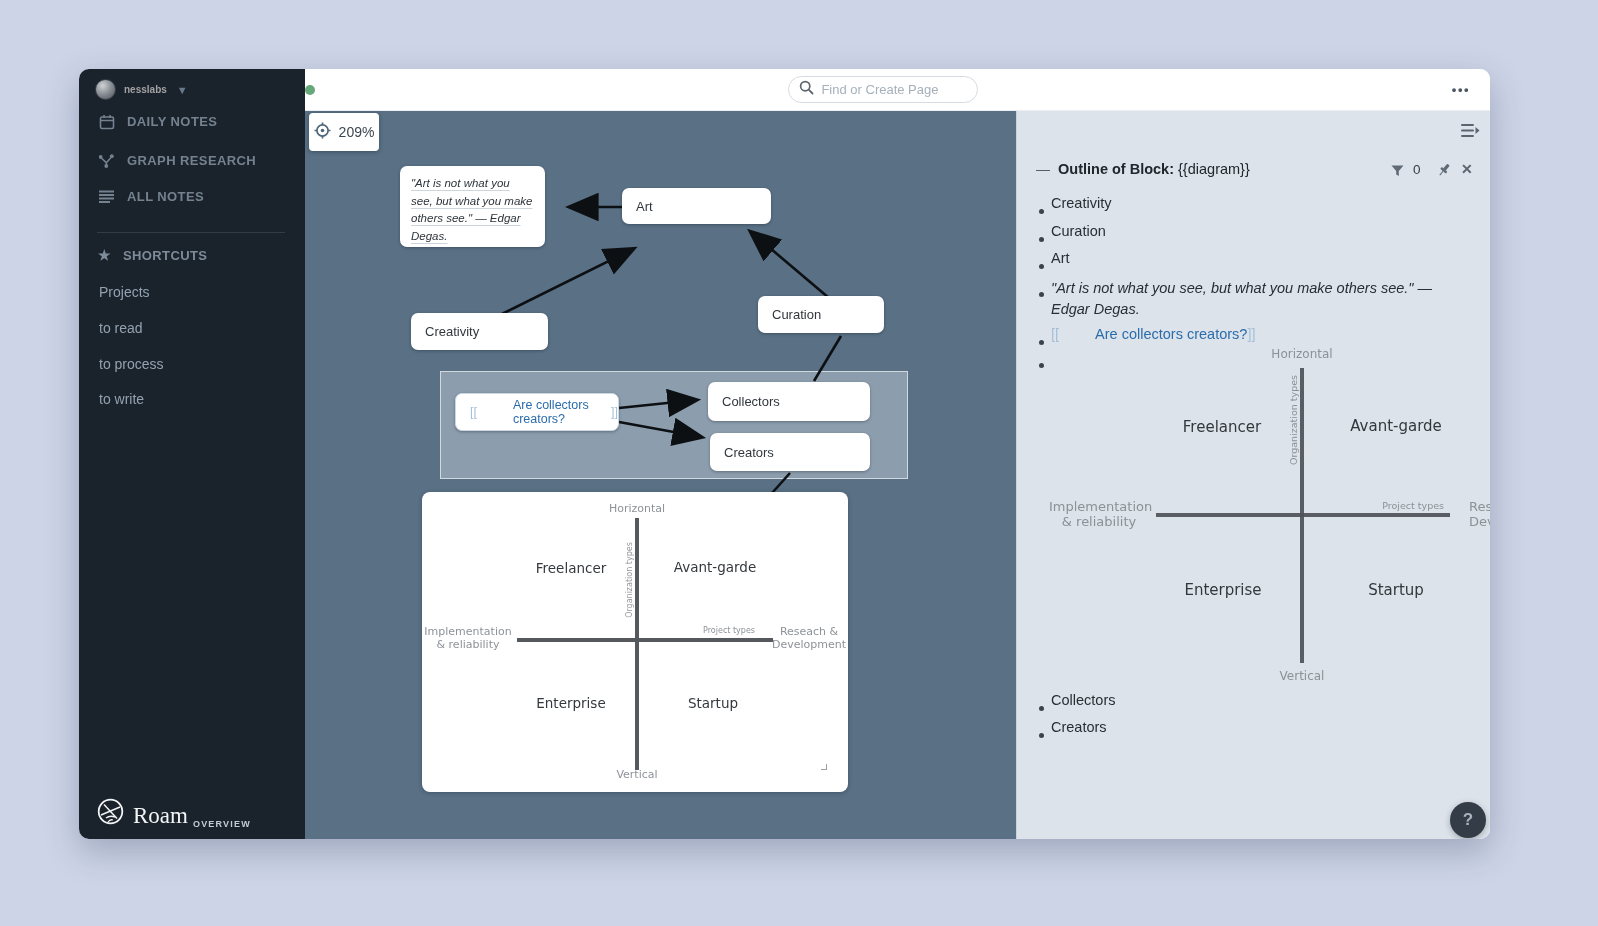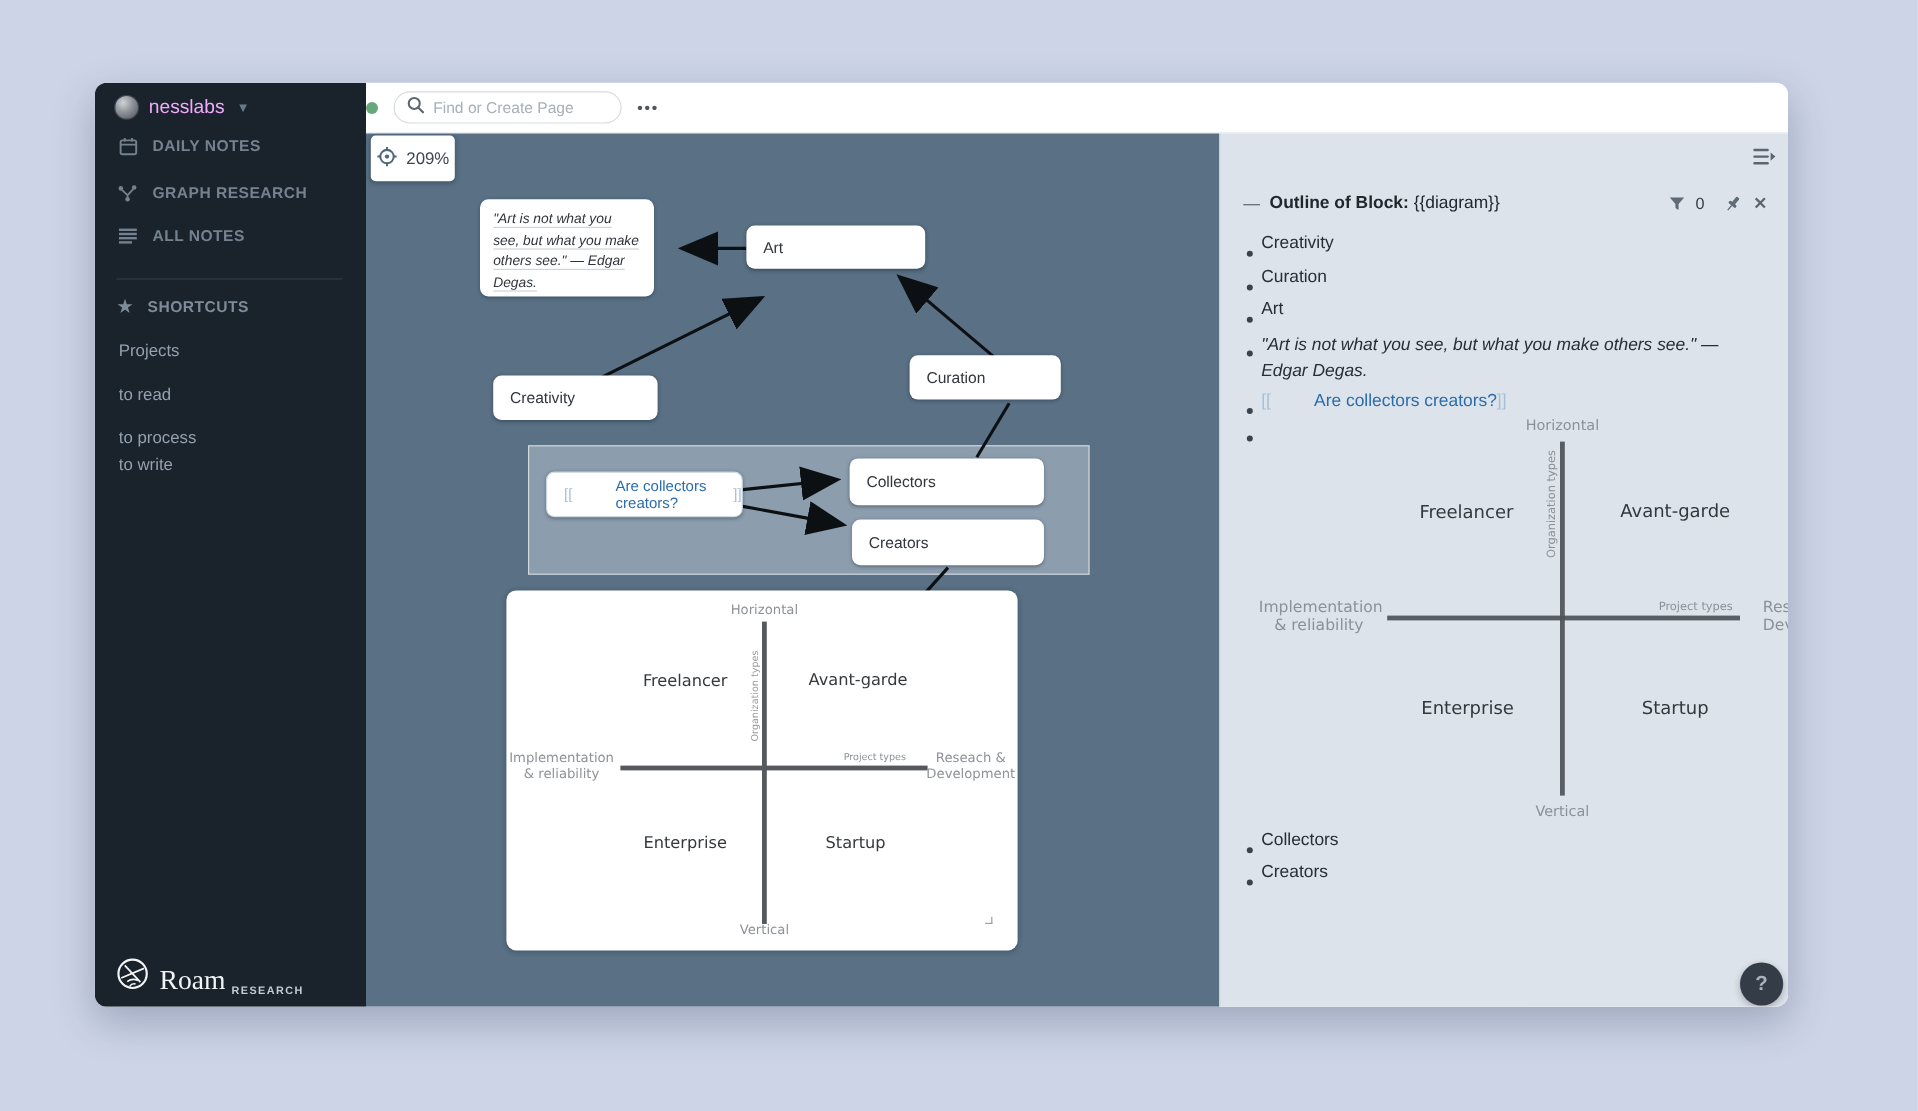--- a/index.html
+++ b/index.html
@@ -8,36 +8,36 @@
   .window { position:absolute; left:79px; top:69px; width:1411px; height:770px;
             border-radius:10px; overflow:hidden; background:#fff;
             box-shadow:0 12px 34px rgba(40,52,80,.28); }
 
   
   .sidebar { position:absolute; left:0; top:0; width:226px; height:100%; background:#1a222c; z-index:6; }
   .acct { position:absolute; left:16px; top:10px; display:flex; align-items:center; gap:8px; }
   .avatar { width:21px; height:21px; border-radius:50%;
             background:radial-gradient(circle at 35% 30%, #cfd3d6 0%, #8d9298 45%, #4a4f55 100%);
             border:1px solid #39424c; }
-  .acct-name { color:#f0abfc; font-weight:normal; font-size:16px; }
+  .acct-name { color:#a3a3a3; font-weight:bold; font-size:10px; }
   .acct-chev { color:#69798a; font-size:11px; margin-left:2px; }
   .snav { position:absolute; left:19px; display:flex; align-items:center; gap:12px; color:#74828f;
           font-weight:bold; font-size:13px; letter-spacing:.4px; cursor:pointer; }
   .snav .ic { width:17px; height:17px; display:flex; align-items:center; justify-content:center; }
   .sdivider { position:absolute; left:18px; top:163px; width:188px; height:1px; background:#323c47; }
   .sc-head { position:absolute; left:19px; top:178px; display:flex; align-items:center; gap:12px;
              color:#7e8b98; font-weight:bold; font-size:13px; letter-spacing:.4px; }
   .sc-item { position:absolute; left:20px; color:#94a2b0; font-size:14px; cursor:pointer; }
   .slogo { position:absolute; left:18px; top:729px; display:flex; align-items:flex-end; gap:9px; }
   .slogo-main { color:#f2f4f6; font-family:"Liberation Serif", serif; font-size:23px; }
   .slogo-sub { color:#c4ccd3; font-size:9px; letter-spacing:1.2px; font-weight:bold; margin-left:-4px; margin-top:6px; }
 
   
   .topbar { position:absolute; left:226px; top:0; width:1185px; height:42px; background:#fff;
-            display:flex; align-items:center; justify-content:flex-start; gap:13px; padding-right:20px;
+            display:flex; align-items:center; justify-content:space-between; gap:13px; padding-right:20px;
             border-bottom:1px solid #eceff2; z-index:5; }
   .gdot { width:10px; height:10px; border-radius:50%; background:#67a87b; }
   .searchpill { width:190px; height:27px; border:1.5px solid #d6dbe1; border-radius:14px;
                 display:flex; align-items:center; gap:7px; padding:0 10px; background:#fff; }
   .searchpill input { border:none; outline:none; width:140px; font-size:13px; color:#3c4650;
                       font-family:"Liberation Sans", sans-serif; background:transparent; }
   .searchpill input::placeholder { color:#a6b0ba; }
   .ellipsis { color:#4e5863; font-size:13px; font-weight:bold; letter-spacing:1.5px; cursor:pointer; }
 
   
@@ -147,34 +147,34 @@
     <div class="sdivider"></div>
 
     <div class="sc-head">
       <span class="ic" style="color:#7e8b98;font-size:14px">★</span>
       <span>SHORTCUTS</span>
     </div>
 
     <div class="sc-item" style="top:215px">Projects</div>
     <div class="sc-item" style="top:251px">to read</div>
     <div class="sc-item" style="top:287px">to process</div>
-    <div class="sc-item" style="top:310px">to write</div>
+    <div class="sc-item" style="top:322px">to write</div>
 
     <div class="slogo">
       <span>
         <svg width="27" height="27" viewBox="0 0 27 27">
             <circle cx="13.5" cy="13.5" r="11.8" fill="none" stroke="#f2f4f6" stroke-width="1.8"></circle>
             <path d="M4,17 L23,9" stroke="#f2f4f6" stroke-width="1.5"></path>
             <path d="M7,6.5 L20,20.5" stroke="#f2f4f6" stroke-width="1.5"></path>
             <path d="M9,20 q4,-3 9,-1" stroke="#f2f4f6" stroke-width="1.4" fill="none"></path>
             <path d="M11,24 q2,-3 5,-2" stroke="#f2f4f6" stroke-width="1.3" fill="none"></path>
           </svg>
       </span>
       <span class="slogo-main">Roam</span>
-      <span class="slogo-sub">RESEARCH</span>
+      <span class="slogo-sub">OVERVIEW</span>
     </div>
   </div>
 
   <div class="topbar">
     <span class="gdot"></span>
     <div class="searchpill">
       <span>
         <svg width="15" height="15" viewBox="0 0 15 15">
             <circle cx="6.2" cy="6.2" r="4.6" fill="none" stroke="#5c6670" stroke-width="1.7"></circle>
             <line x1="9.7" y1="9.7" x2="13.5" y2="13.5" stroke="#5c6670" stroke-width="1.8" stroke-linecap="round"></line>

